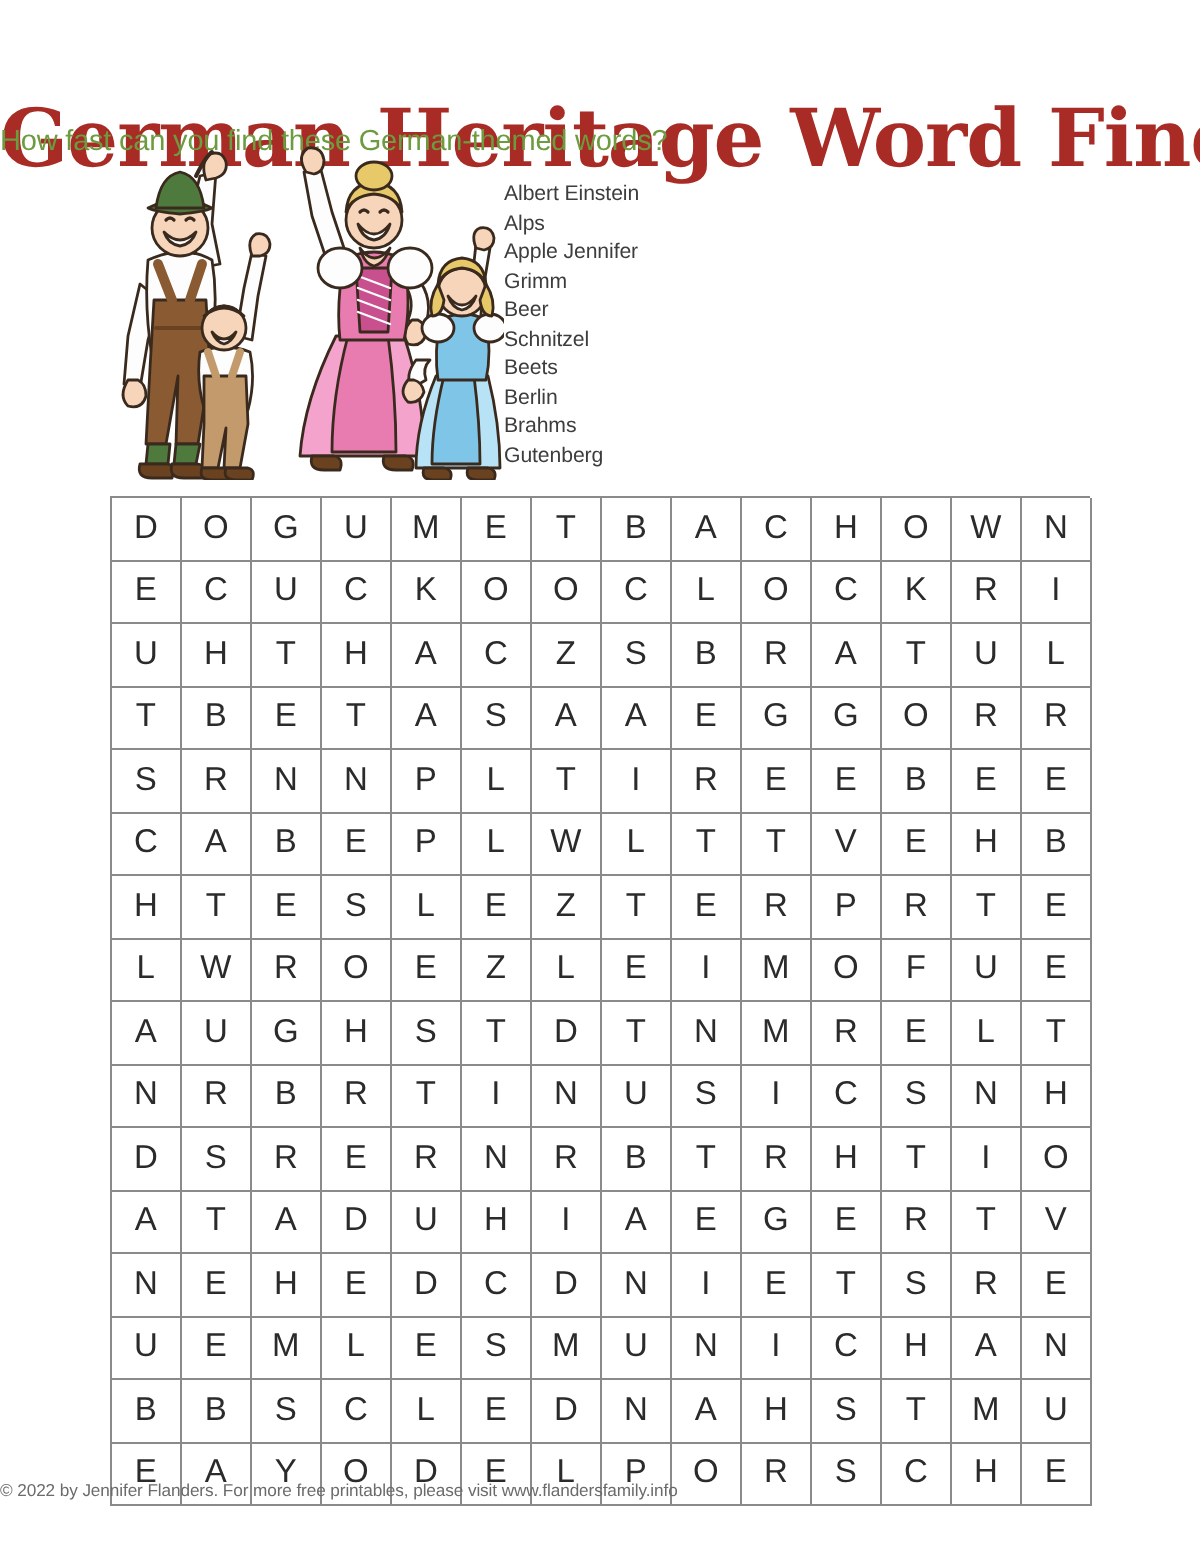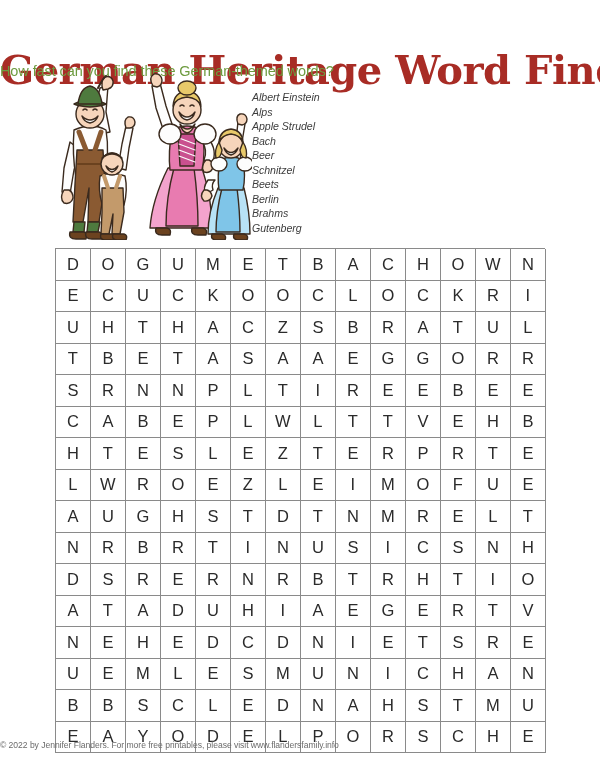--- a/index.html
+++ b/index.html
@@ -46,21 +46,20 @@
   .wordlists {
     position: absolute;
     top: 90px; left: 252px;
     display: flex;
     gap: 0px;
   }
   .wordcol {
     width: 107px;
     display: flex;
     flex-direction: column;
-    font-style: italic;
   }
   .wordcol:nth-child(3) { width: 100px; }
   .word {
     font-size: 10.6px;
     line-height: 14.55px;
     color: #3d3d3d;
     white-space: nowrap;
     letter-spacing: -0.05px;
   }
 
@@ -206,22 +205,22 @@
         <path d="M156 162 Q154 168 161 168 L169 168 Q171 163 166 162 Z" fill="#6b421f"></path>
         <path d="M178 162 Q176 168 183 168 L191 168 Q193 163 188 162 Z" fill="#6b421f"></path>
       </g>
     </svg>
   </div>
 
   <div class="wordlists">
     <div class="wordcol">
         <div class="word">Albert Einstein</div>
         <div class="word">Alps</div>
-        <div class="word">Apple Strudel</div>
-        <div class="word">Bach</div>
+        <div class="word">Apple Jennifer</div>
+        <div class="word">Grimm</div>
         <div class="word">Beer</div>
         <div class="word">Schnitzel</div>
         <div class="word">Beets</div>
         <div class="word">Berlin</div>
         <div class="word">Brahms</div>
         <div class="word">Gutenberg</div>
       </div>
   </div>
 
   <div class="grid">

